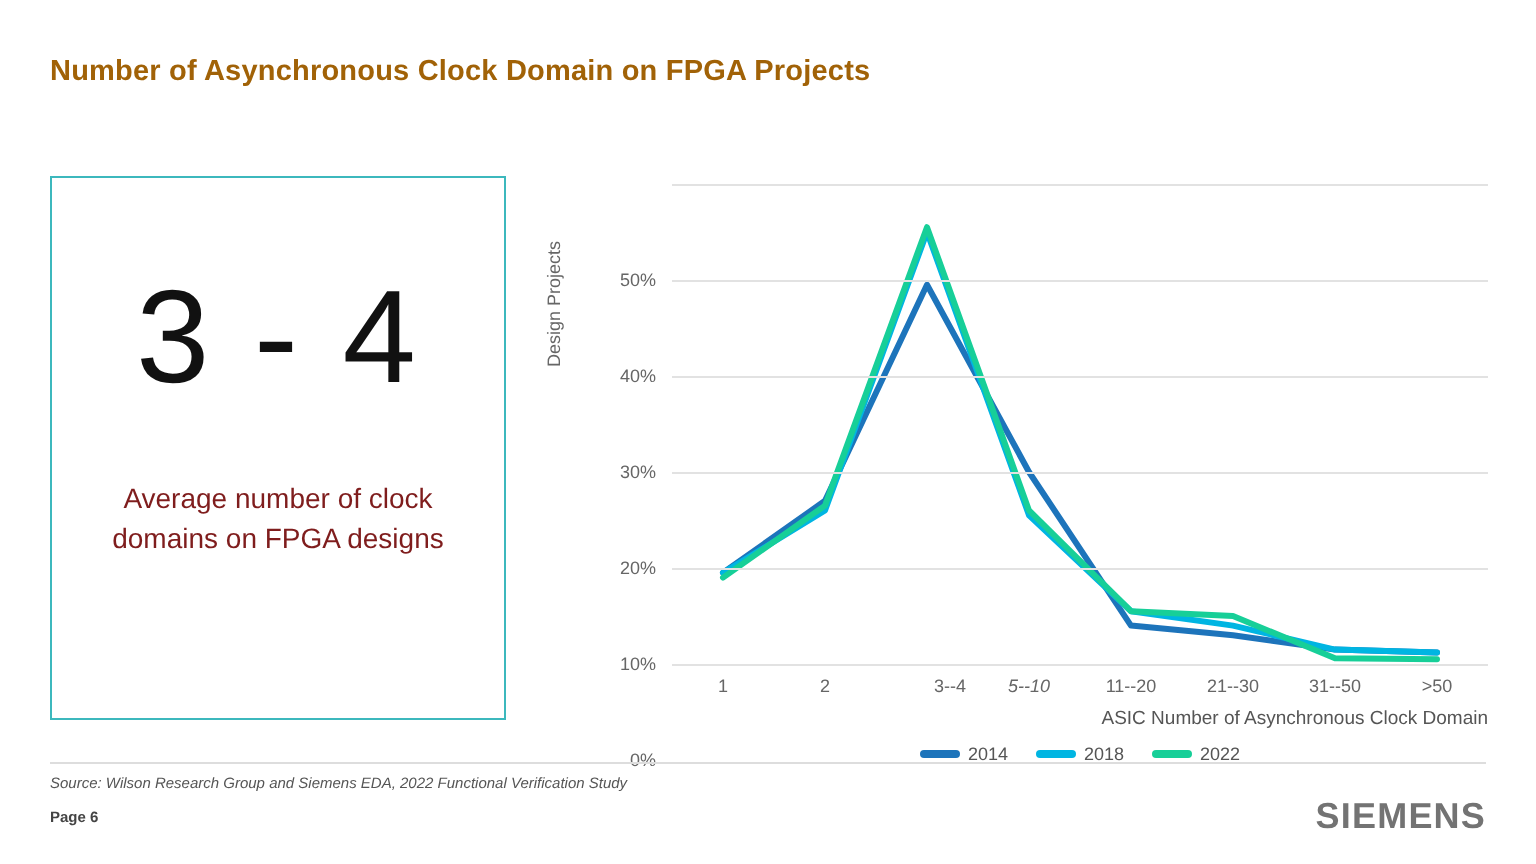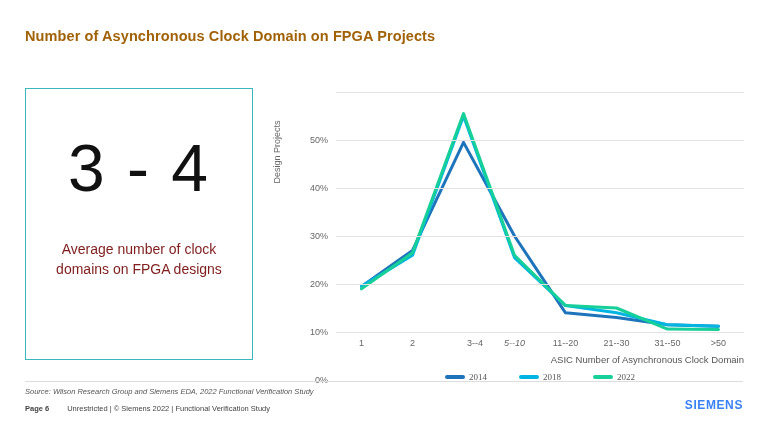--- a/index.html
+++ b/index.html
@@ -82,21 +82,21 @@
     transform:translateX(-50%);
     font-size:9px;color:#666;
     white-space:nowrap;
   }
   .xlabel{
     position:absolute;left:58px;width:408px;top:270px;
     text-align:right;font-size:9.5px;color:#555;
   }
   .legend{
     position:absolute;left:58px;width:408px;top:288px;
-    display:flex;justify-content:center;gap:32px;font-family:Liberation Serif, serif;
+    display:flex;justify-content:center;gap:14px;
   }
   .legend-item{display:flex;align-items:center;gap:4px;}
   .legend-swatch{width:20px;height:3.5px;border-radius:2px;display:block;}
   .legend-label{font-size:9px;color:#555;}
 
   
   .divider{
     position:absolute;left:25px;top:381px;width:718px;height:1px;
     background:#dddddd;
   }
@@ -107,22 +107,22 @@
   }
   .page-row{
     position:absolute;left:25px;top:404px;
     font-size:7.5px;color:#444;
     white-space:nowrap;
     display:flex;gap:18px;
   }
   .page-num{font-weight:bold;}
   .siemens{
     position:absolute;right:25px;top:398px;
-    font-size:12px;font-weight:bold;
-    color:#3b82f6;
+    font-size:18px;font-weight:bold;
+    color:#737373;
     letter-spacing:.6px;
   }
 </style>
 </head>
 <body>
 
 <div class="slide">
 
   <div class="title">Number of Asynchronous Clock Domain on FPGA Projects</div>
 
@@ -177,17 +177,16 @@
           <span class="legend-swatch" style="background: rgb(23, 207, 152);"></span>
           <span class="legend-label">2022</span>
         </div>
       </div>
   </div>
 
   <div class="divider"></div>
   <div class="source">Source:  Wilson Research Group and Siemens EDA, 2022 Functional Verification Study</div>
   <div class="page-row">
     <span class="page-num">Page 6</span>
-    <span>Unrestricted | © Siemens 2022 | Functional Verification Study</span>
   </div>
   <div class="siemens">SIEMENS</div>
 
 </div>
 
 </body></html>

